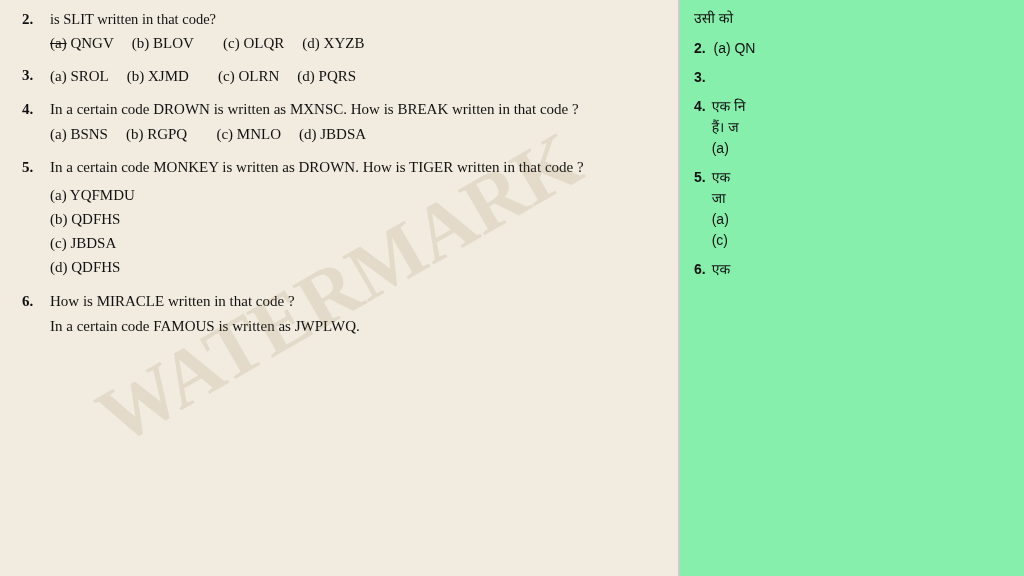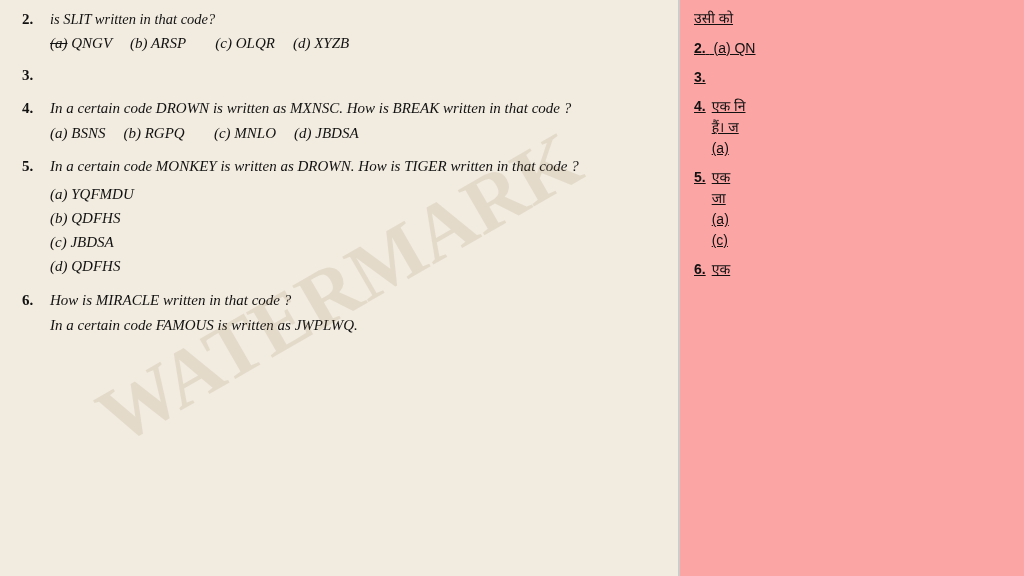--- a/index.html
+++ b/index.html
@@ -30,43 +30,41 @@
       padding: 8px 18px 8px 22px;
       border-right: 2px solid #ccc;
       font-size: 15px;
       line-height: 1.55;
       color: #111;
       position: relative;
     }
 
     .right-column {
       flex: 0 0 344px;
-      background: #fca5a5;
+      background: #86efac;
       padding: 8px 12px 8px 14px;
       font-size: 14px;
       line-height: 1.55;
       color: #111;
       font-family: 'Arial', sans-serif;
-      text-decoration: underline;
     }
 
     .question-block {
       display: flex;
       margin-bottom: 10px;
     }
 
     .q-num {
       min-width: 28px;
       font-weight: bold;
       font-size: 15px;
     }
 
     .q-text {
       flex: 1;
-      font-style: italic;
     }
 
     .q-text p {
       margin-bottom: 2px;
     }
 
     .options-row {
       display: flex;
       flex-wrap: wrap;
       gap: 0 18px;
@@ -133,30 +131,36 @@
 
     <div class="q2-partial question-block">
       <div class="q-num">2.</div>
       <div class="q-text">
         <p>is SLIT written in that code?</p>
         <div class="options-row">
           <span class="option-item">
             <span class="crossed-a" style="text-decoration: line-through;">(a)</span>
             <span>QNGV</span>
           </span>
-          <span class="option-item">(b) ARSP</span>
+          <span class="option-item">(b) BLOV</span>
           <span class="option-item">&nbsp;&nbsp;&nbsp;(c) OLQR</span>
           <span class="option-item">(d) XYZB</span>
         </div>
       </div>
     </div>
 
     <div class="question-block">
       <div class="q-num">3.</div>
       <div class="q-text">
+        <div class="options-row">
+          <span class="option-item">(a) SROL</span>
+          <span class="option-item">(b) XJMD</span>
+          <span class="option-item">&nbsp;&nbsp;&nbsp;(c) OLRN</span>
+          <span class="option-item">(d) PQRS</span>
+        </div>
       </div>
     </div>
 
     <div class="question-block">
       <div class="q-num">4.</div>
       <div class="q-text">
         <p>In a certain code DROWN is written as MXNSC. How is BREAK written in that code ?</p>
         <div class="options-row">
           <span class="option-item">(a) BSNS</span>
           <span class="option-item">(b) RGPQ</span>

